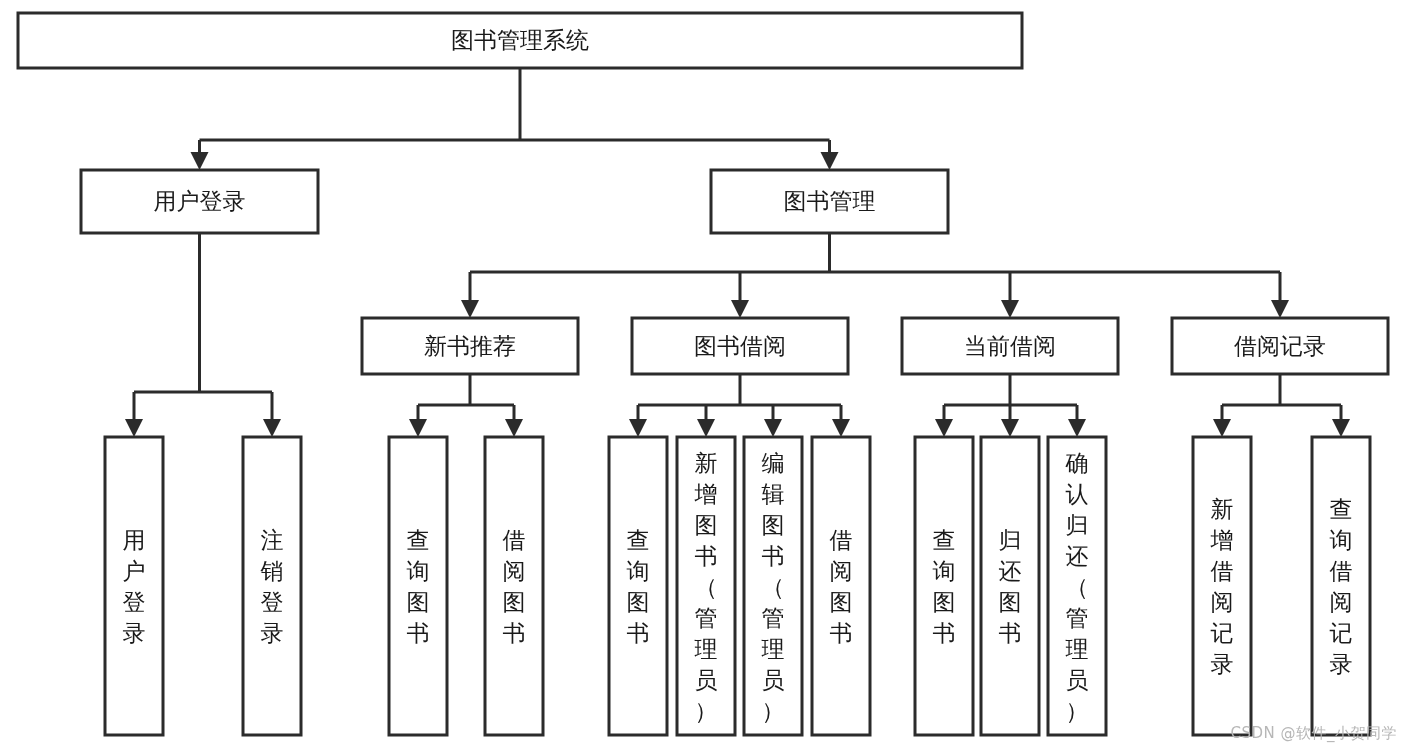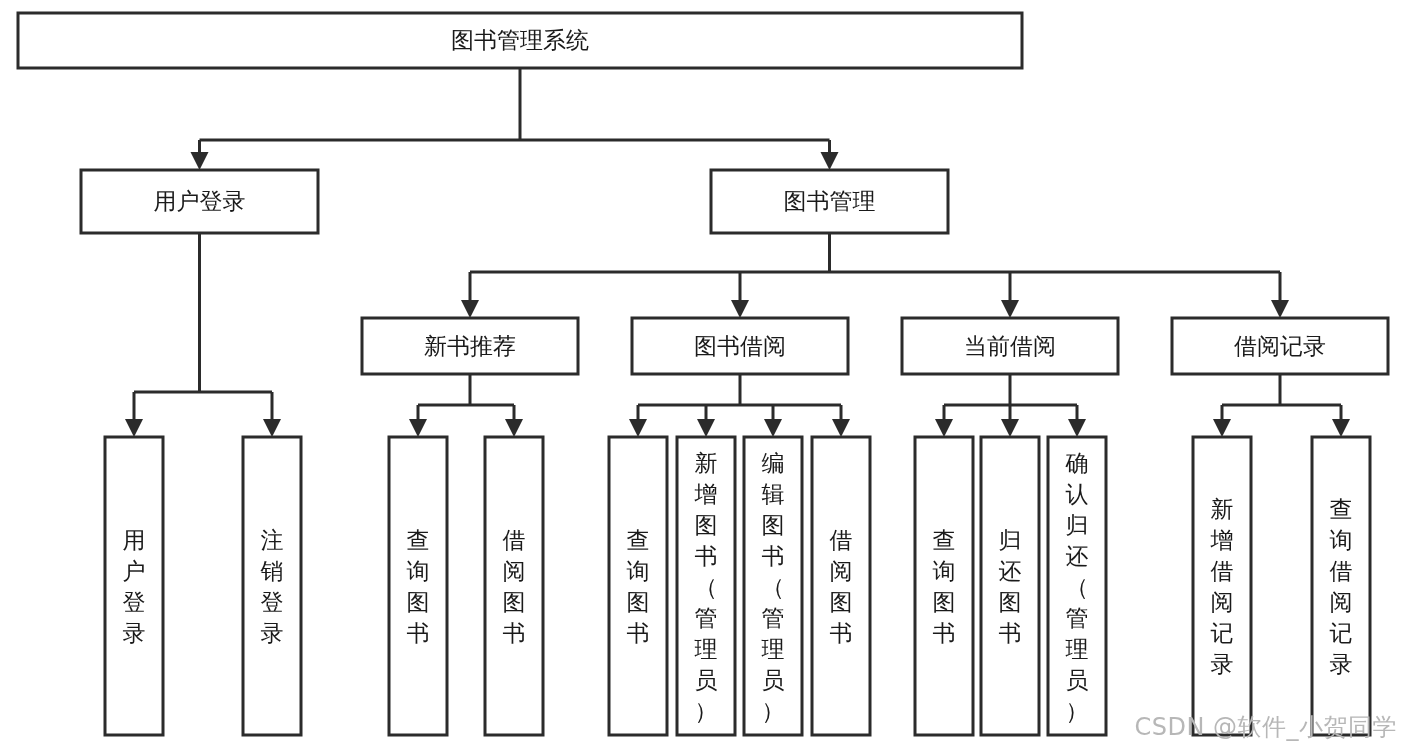--- a/index.html
+++ b/index.html
@@ -49,21 +49,21 @@
     fill: none;
   }
   .arrowhead {
     fill: #2b2b2b;
   }
   .watermark {
     position: absolute;
     right: 8px;
     bottom: 4px;
     font-family: "DejaVu Sans", "Liberation Sans", sans-serif;
-    font-size: 24px;
+    font-size: 15px;
     color: #b7b7b7;
     white-space: nowrap;
     letter-spacing: 0.5px;
     pointer-events: none;
   }
 </style>
 </head>
 <body>
 
 <div id="diagram-root">

